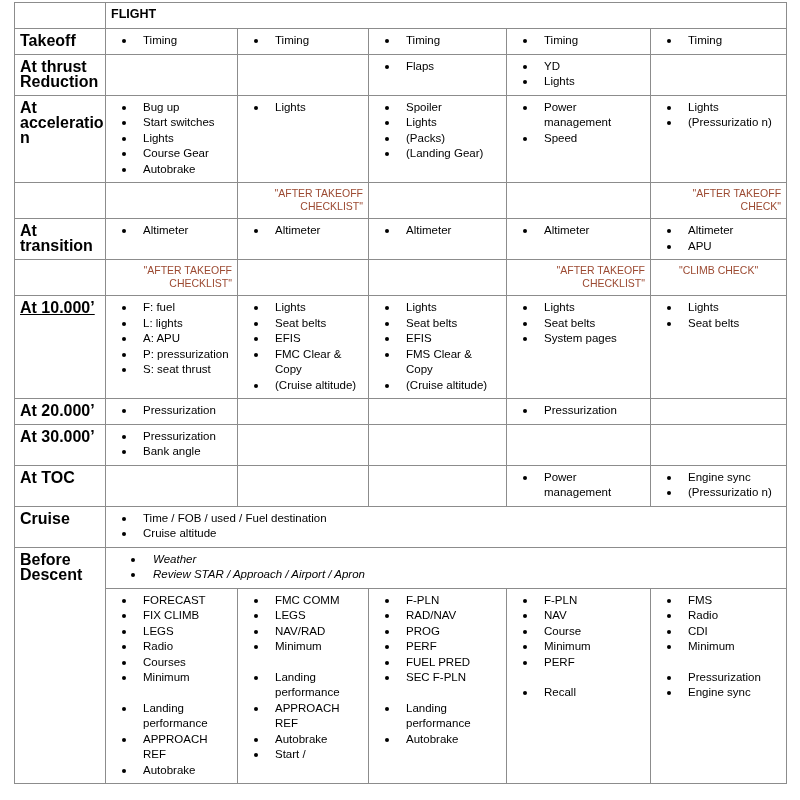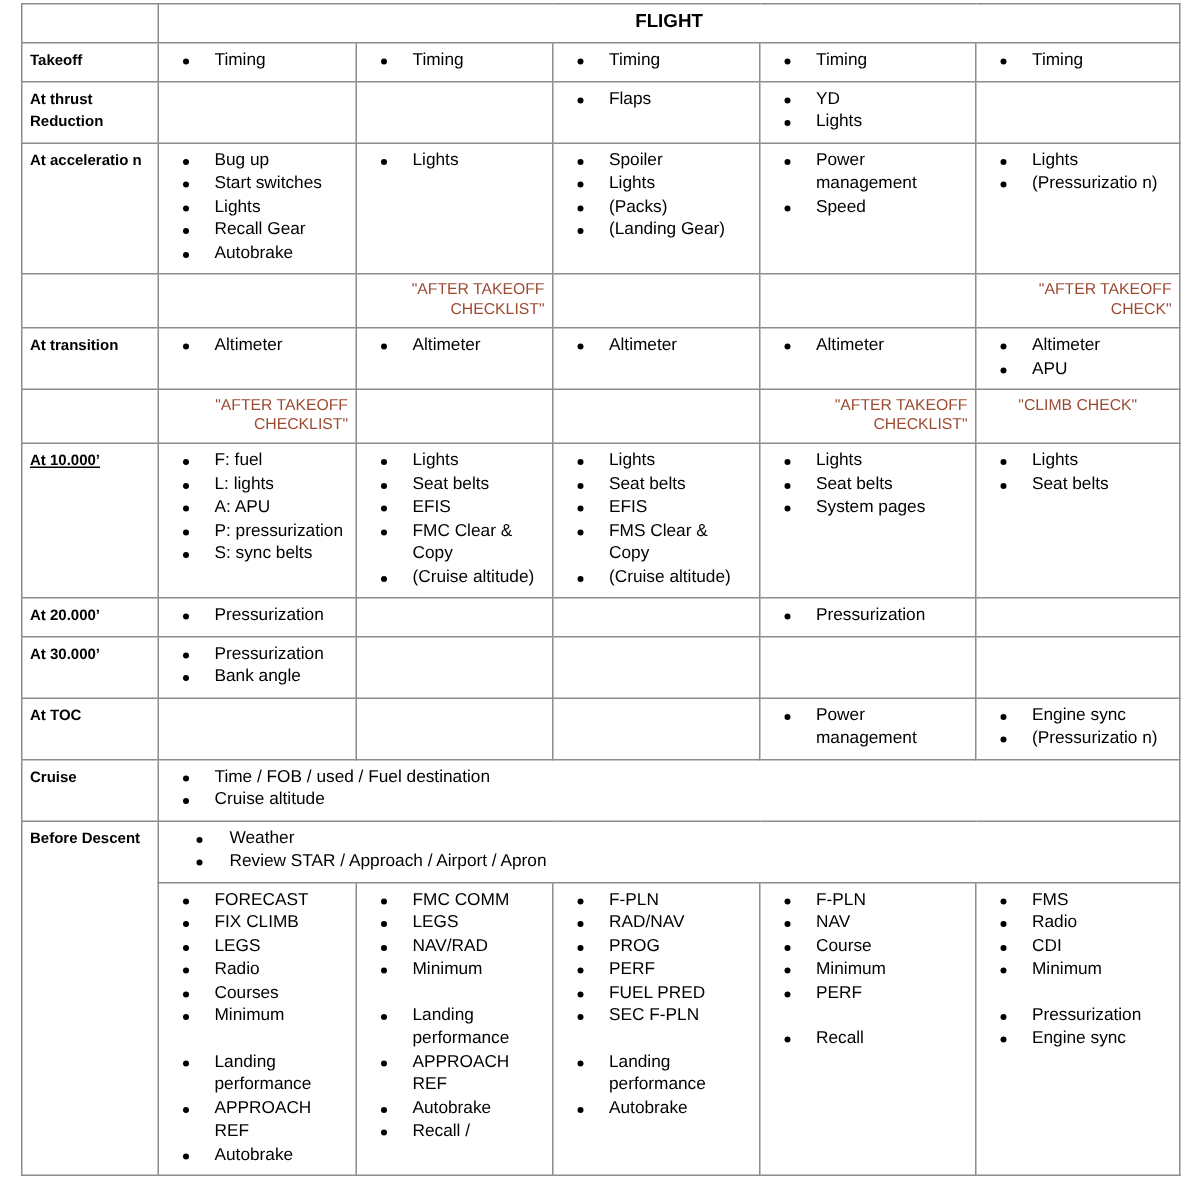--- a/index.html
+++ b/index.html
@@ -39,27 +39,26 @@
   .col-a      { width: 132px; }
   .col-b      { width: 131px; }
   .col-c      { width: 138px; }
   .col-d      { width: 144px; }
   .col-e      { width: 136px; }
 
   td.header-bar {
     background: #d4d4d4;
     font-weight: bold;
     font-size: 12.5px;
-    text-align: center;
     padding: 5px 5px 6px 5px;
     height: 16px;
   }
   td.rowlabel {
     font-weight: bold;
-    font-size: 10px;
+    font-size: 16px;
     line-height: 15px;
     padding-top: 6px;
   }
   td.check {
     background: #dce8d5;
     color: #9c4a32;
     font-size: 10.5px;
     line-height: 13px;
     text-align: right;
     padding: 3px 6px 4px 4px;
@@ -86,21 +85,21 @@
     top: 6px;
     width: 4px;
     height: 4px;
     border-radius: 50%;
     background: #000000;
   }
   ul.bl li.gap {
     height: 15px;
     padding-left: 32px;
   }
-  ul.bl.wide li { padding-left: 42px; }
+  ul.bl.wide li { padding-left: 42px; font-style: italic; }
   ul.bl.wide li.b::before { left: 20px; }
 
   td.tallspan { height: 92px; text-decoration: underline; }
   .bot-clip { overflow: hidden; }
 </style>
 </head>
 <body>
 
 <div class="page">
   <table class="flight">
@@ -166,21 +165,21 @@
         <td></td>
       </tr>
 
       <tr>
         <td class="rowlabel">At acceleratio n</td>
         <td>
           <ul class="bl">
             <li class="b">Bug up</li>
             <li class="b">Start switches</li>
             <li class="b">Lights</li>
-            <li class="b">Recall Gear</li>
+            <li class="b">Course Gear</li>
             <li class="b">Autobrake</li>
           </ul>
         </td>
         <td>
           <ul class="bl">
             <li class="b">Lights</li>
           </ul>
         </td>
         <td>
           <ul class="bl">
@@ -253,21 +252,21 @@
       </tr>
 
       <tr>
         <td class="rowlabel tallspan">At 10.000’</td>
         <td>
           <ul class="bl">
             <li class="b">F: fuel</li>
             <li class="b">L: lights</li>
             <li class="b">A: APU</li>
             <li class="b">P: pressurization</li>
-            <li class="b">S: sync belts</li>
+            <li class="b">S: seat thrust</li>
           </ul>
         </td>
         <td>
           <ul class="bl">
             <li class="b">Lights</li>
             <li class="b">Seat belts</li>
             <li class="b">EFIS</li>
             <li class="b">FMC Clear &amp; Copy</li>
             <li class="b">(Cruise altitude)</li>
           </ul>
@@ -383,21 +382,21 @@
         <td class="bot-clip">
           <ul class="bl">
             <li class="b">FMC COMM</li>
             <li class="b">LEGS</li>
             <li class="b">NAV/RAD</li>
             <li class="b">Minimum</li>
             <li class="gap"></li>
             <li class="b">Landing performance</li>
             <li class="b">APPROACH REF</li>
             <li class="b">Autobrake</li>
-            <li class="b">Recall /</li>
+            <li class="b">Start /</li>
           </ul>
         </td>
         <td class="bot-clip">
           <ul class="bl">
             <li class="b">F-PLN</li>
             <li class="b">RAD/NAV</li>
             <li class="b">PROG</li>
             <li class="b">PERF</li>
             <li class="b">FUEL PRED</li>
             <li class="b">SEC F-PLN</li>

